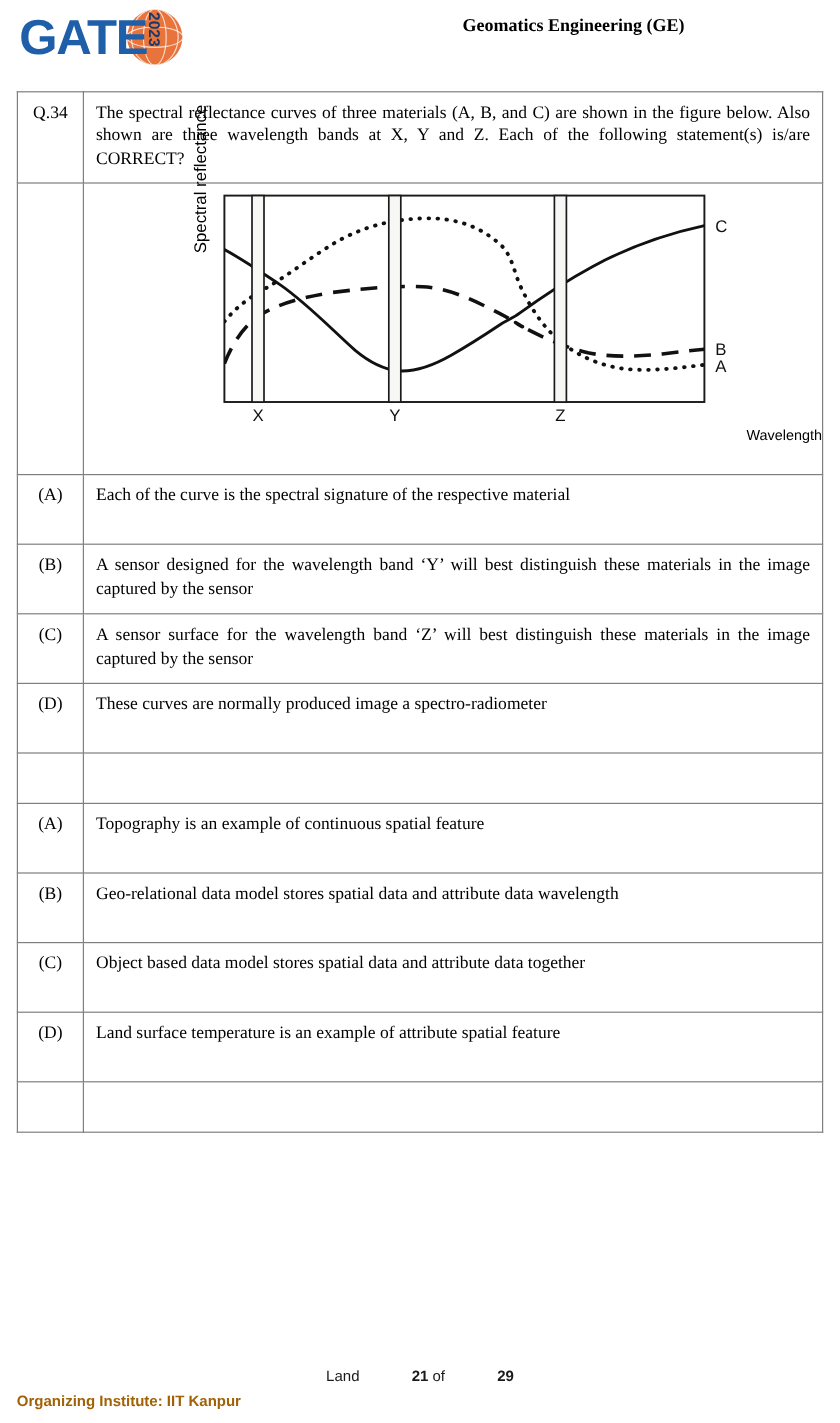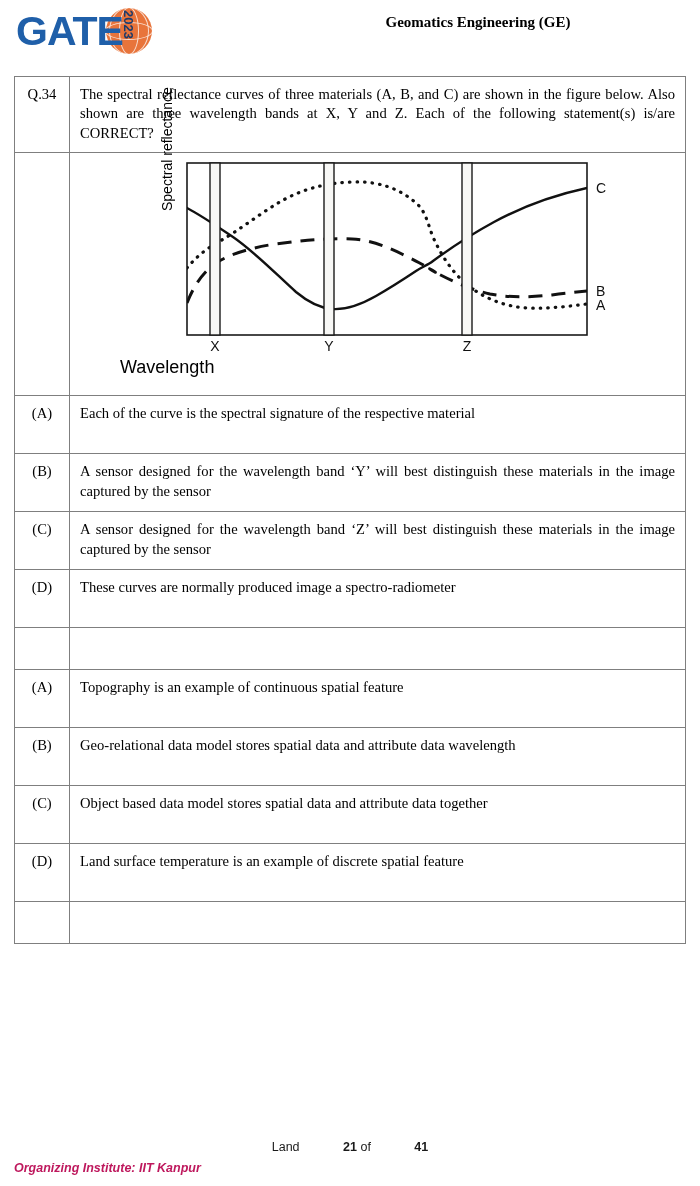--- a/index.html
+++ b/index.html
@@ -117,24 +117,24 @@
     font-family: "Liberation Sans", sans-serif;
     font-size: 14px;
     transform: rotate(-90deg);
     transform-origin: left top;
     white-space: nowrap;
   }
   .xlab {
     position: absolute;
     left: 0; top: 203px;
     width: 100%;
-    text-align: left;
+    text-align: right;
     padding-left: 50px;
     font-family: "Liberation Sans", sans-serif;
-    font-size: 18px;
+    font-size: 12px;
   }
   .plotsvg { position: absolute; left: 0; top: 0; }
 
   
   #footer-page {
     position: absolute;
     left: 0; top: 1140px;
     width: 700px;
     text-align: center;
     font-family: "Liberation Sans", sans-serif;
@@ -227,21 +227,21 @@
     <tr class="opt">
       <td class="lbl">(A)</td>
       <td class="body">Each of the curve is the spectral signature of the respective material</td>
     </tr>
     <tr class="opt">
       <td class="lbl">(B)</td>
       <td class="body">A sensor designed for the wavelength band ‘Y’ will best distinguish these materials in the image captured by the sensor</td>
     </tr>
     <tr class="opt">
       <td class="lbl">(C)</td>
-      <td class="body">A sensor designed for the wavelength band ‘Z’ will best distinguish these materials in the image captured by the sensor</td>
+      <td class="body">A sensor surface for the wavelength band ‘Z’ will best distinguish these materials in the image captured by the sensor</td>
     </tr>
     <tr class="opt">
       <td class="lbl">(D)</td>
       <td class="body">These curves are normally produced image a spectro-radiometer</td>
     </tr>
 
     <tr class="spacer">
       <td class="lbl"></td>
       <td class="body"></td>
     </tr>
@@ -254,27 +254,27 @@
     <tr class="opt">
       <td class="lbl">(B)</td>
       <td class="body">Geo-relational data model stores spatial data and attribute data wavelength</td>
     </tr>
     <tr class="opt">
       <td class="lbl">(C)</td>
       <td class="body">Object based data model stores spatial data and attribute data together</td>
     </tr>
     <tr class="opt">
       <td class="lbl">(D)</td>
-      <td class="body">Land surface temperature is an example of discrete spatial feature</td>
+      <td class="body">Land surface temperature is an example of attribute spatial feature</td>
     </tr>
 
     <tr class="spacer">
       <td class="lbl"></td>
       <td class="body"></td>
     </tr>
   </tbody>
     </table>
 
-  <div id="footer-page"><span>Land </span><b>21</b><span> of </span><b>41</b></div>
-
-  <div id="footer-inst" style="color: #be185d; font-style: italic;">Organizing Institute: IIT Kanpur</div>
+  <div id="footer-page"><span>Land </span><b>21</b><span> of </span><b>29</b></div>
+
+  <div id="footer-inst" style="color: #a16207;">Organizing Institute: IIT Kanpur</div>
 
 </div>
 
 </body></html>

